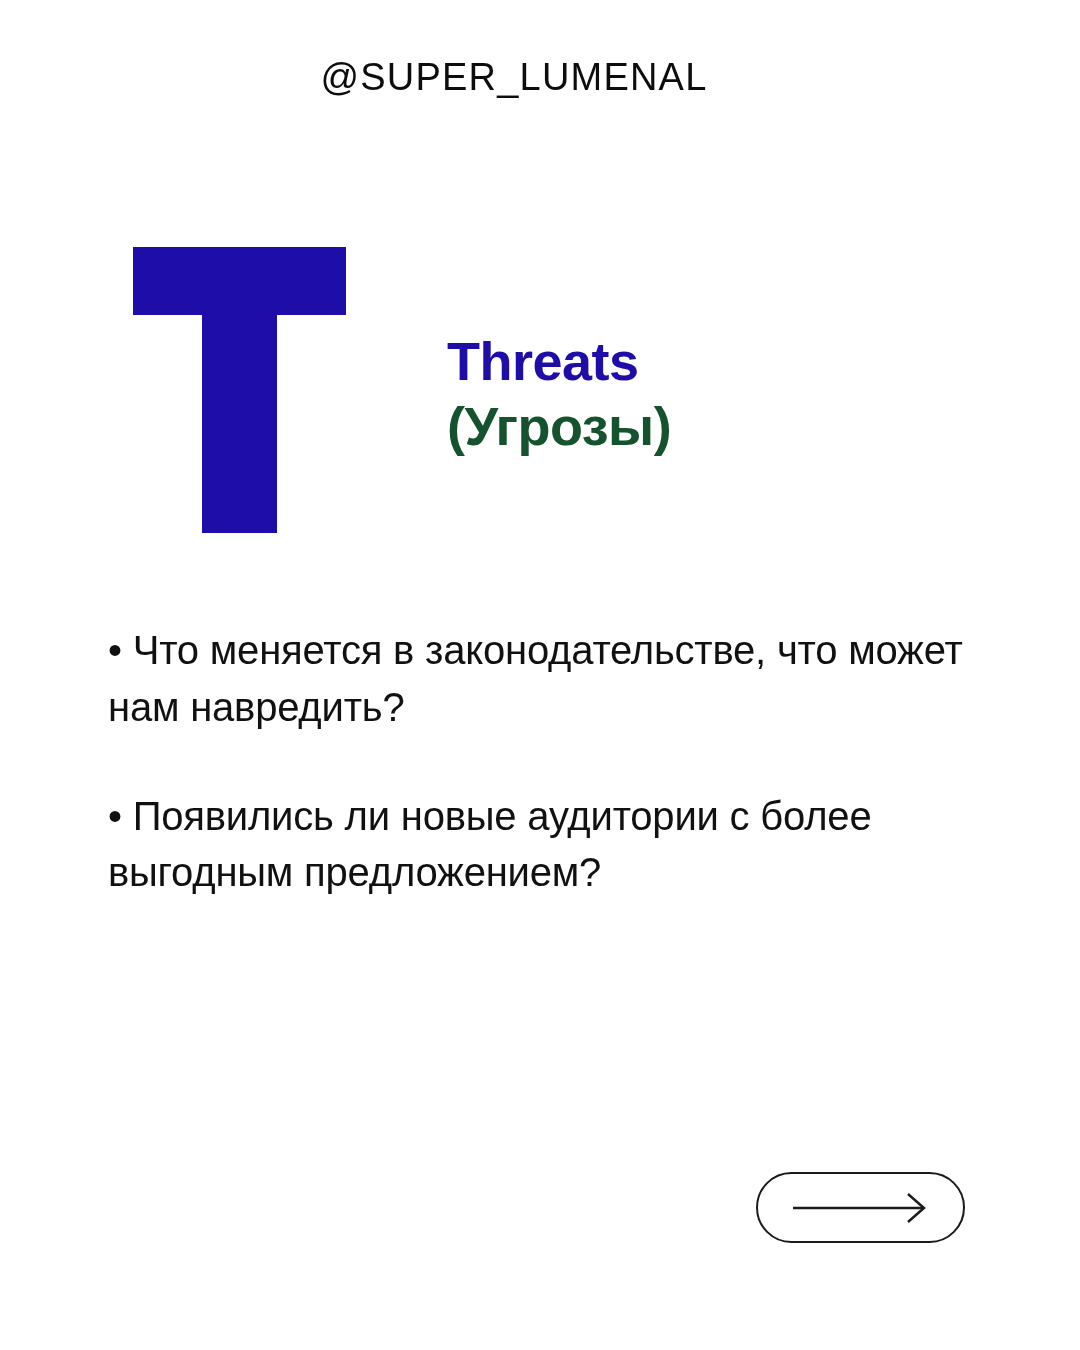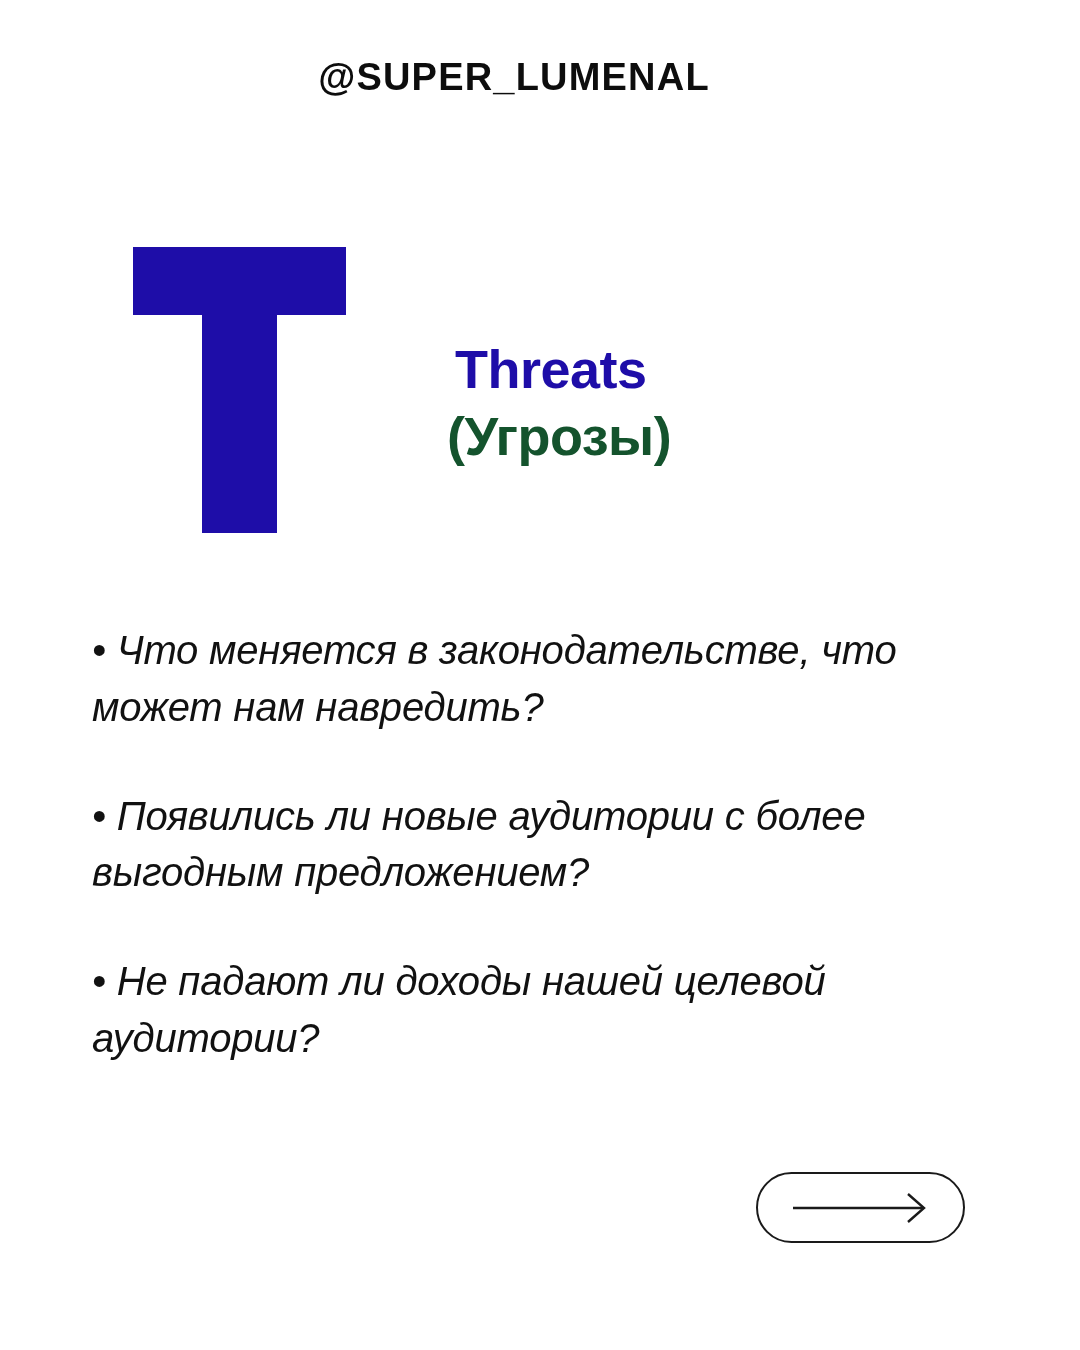--- a/index.html
+++ b/index.html
@@ -23,21 +23,21 @@
   }
 
   
   .handle {
     position: absolute;
     top: 58px;
     left: 0;
     width: 1028px;
     text-align: center;
     font-family: "Liberation Sans", sans-serif;
-    font-weight: 700;
+    font-weight: 400;
     font-size: 38px;
     letter-spacing: 1.2px;
     color: #0d0d0d;
     line-height: 1;
   }
 
   
   .letter-block {
     position: absolute;
     left: 133px;
@@ -69,41 +69,40 @@
     top: 332px;
     width: 520px;
   }
   .title-en {
     font-family: "Liberation Sans", sans-serif;
     font-weight: 700;
     font-size: 54px;
     color: #1e0da8;
     line-height: 1.1;
     letter-spacing: -0.5px;
-    margin: 8px;
+    margin: 0;
     white-space: nowrap;
   }
   .title-ru {
     font-family: "Liberation Sans", sans-serif;
     font-weight: 700;
     font-size: 54px;
     color: #14532d;
     line-height: 1.1;
     letter-spacing: -0.5px;
     margin: 6px 0 0 0;
     white-space: nowrap;
   }
 
   
   .bullets {
     position: absolute;
-    left: 92px;
+    left: 108px;
     top: 622px;
     width: 880px;
-    font-style: italic;
   }
   .bullet-item {
     font-family: "Liberation Sans", sans-serif;
     font-weight: 400;
     font-size: 40px;
     line-height: 1.42;
     color: #111111;
     margin: 0 0 52px 0;
     white-space: pre-line;
     letter-spacing: -0.2px;
@@ -146,21 +145,20 @@
   </div>
 
   <div class="title-wrap">
     <div class="title-en">Threats</div>
     <div class="title-ru">(Угрозы)</div>
   </div>
 
   <div class="bullets">
     <p class="bullet-item">• Что меняется в законодательстве, что может нам навредить?</p>
     <p class="bullet-item">• Появились ли новые аудитории с более выгодным предложением?</p>
-    <p class="bullet-item">• Не падают ли доходы нашей целевой аудитории?</p>
   </div>
 
   <button class="next-btn">
     <span>
       <svg width="140" height="34" viewBox="0 0 140 34" fill="none" aria-hidden="true">
         <line x1="2" y1="17" x2="132" y2="17" stroke="#1a1a1a" stroke-width="2.4"></line>
         <polyline points="117,3 133,17 117,31" fill="none" stroke="#1a1a1a" stroke-width="2.4" stroke-linecap="butt" stroke-linejoin="miter"></polyline>
       </svg>
     </span>
   </button>

